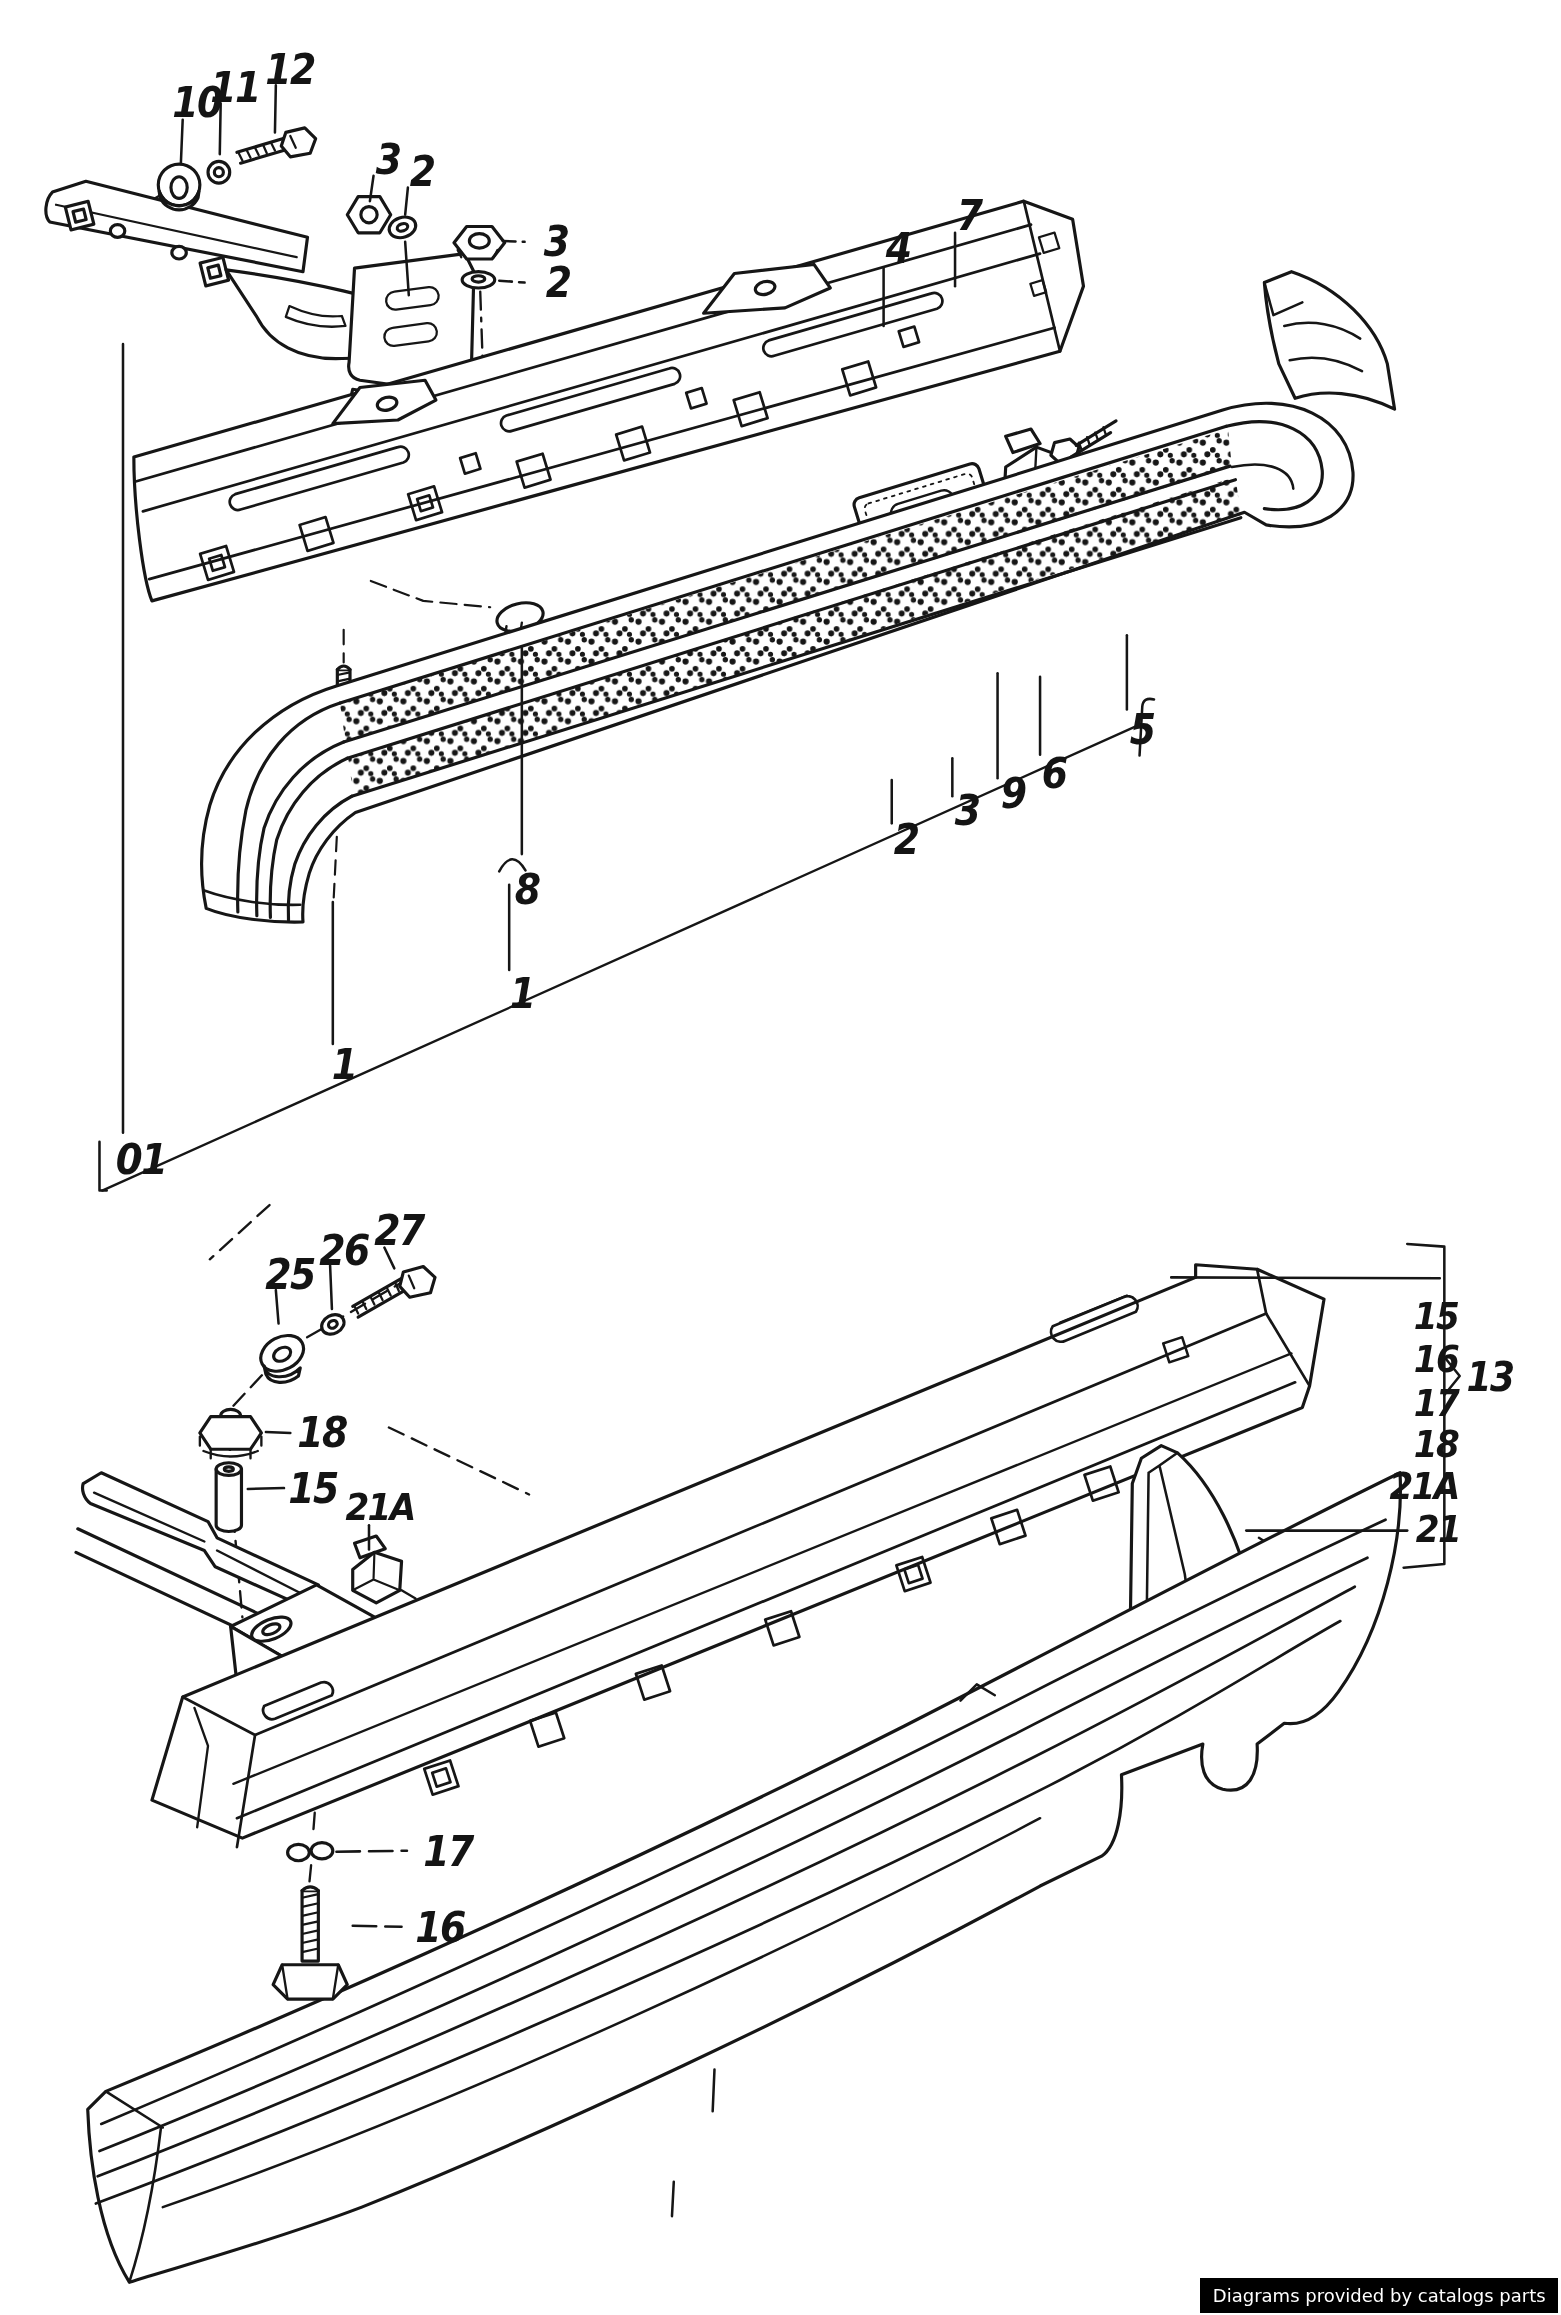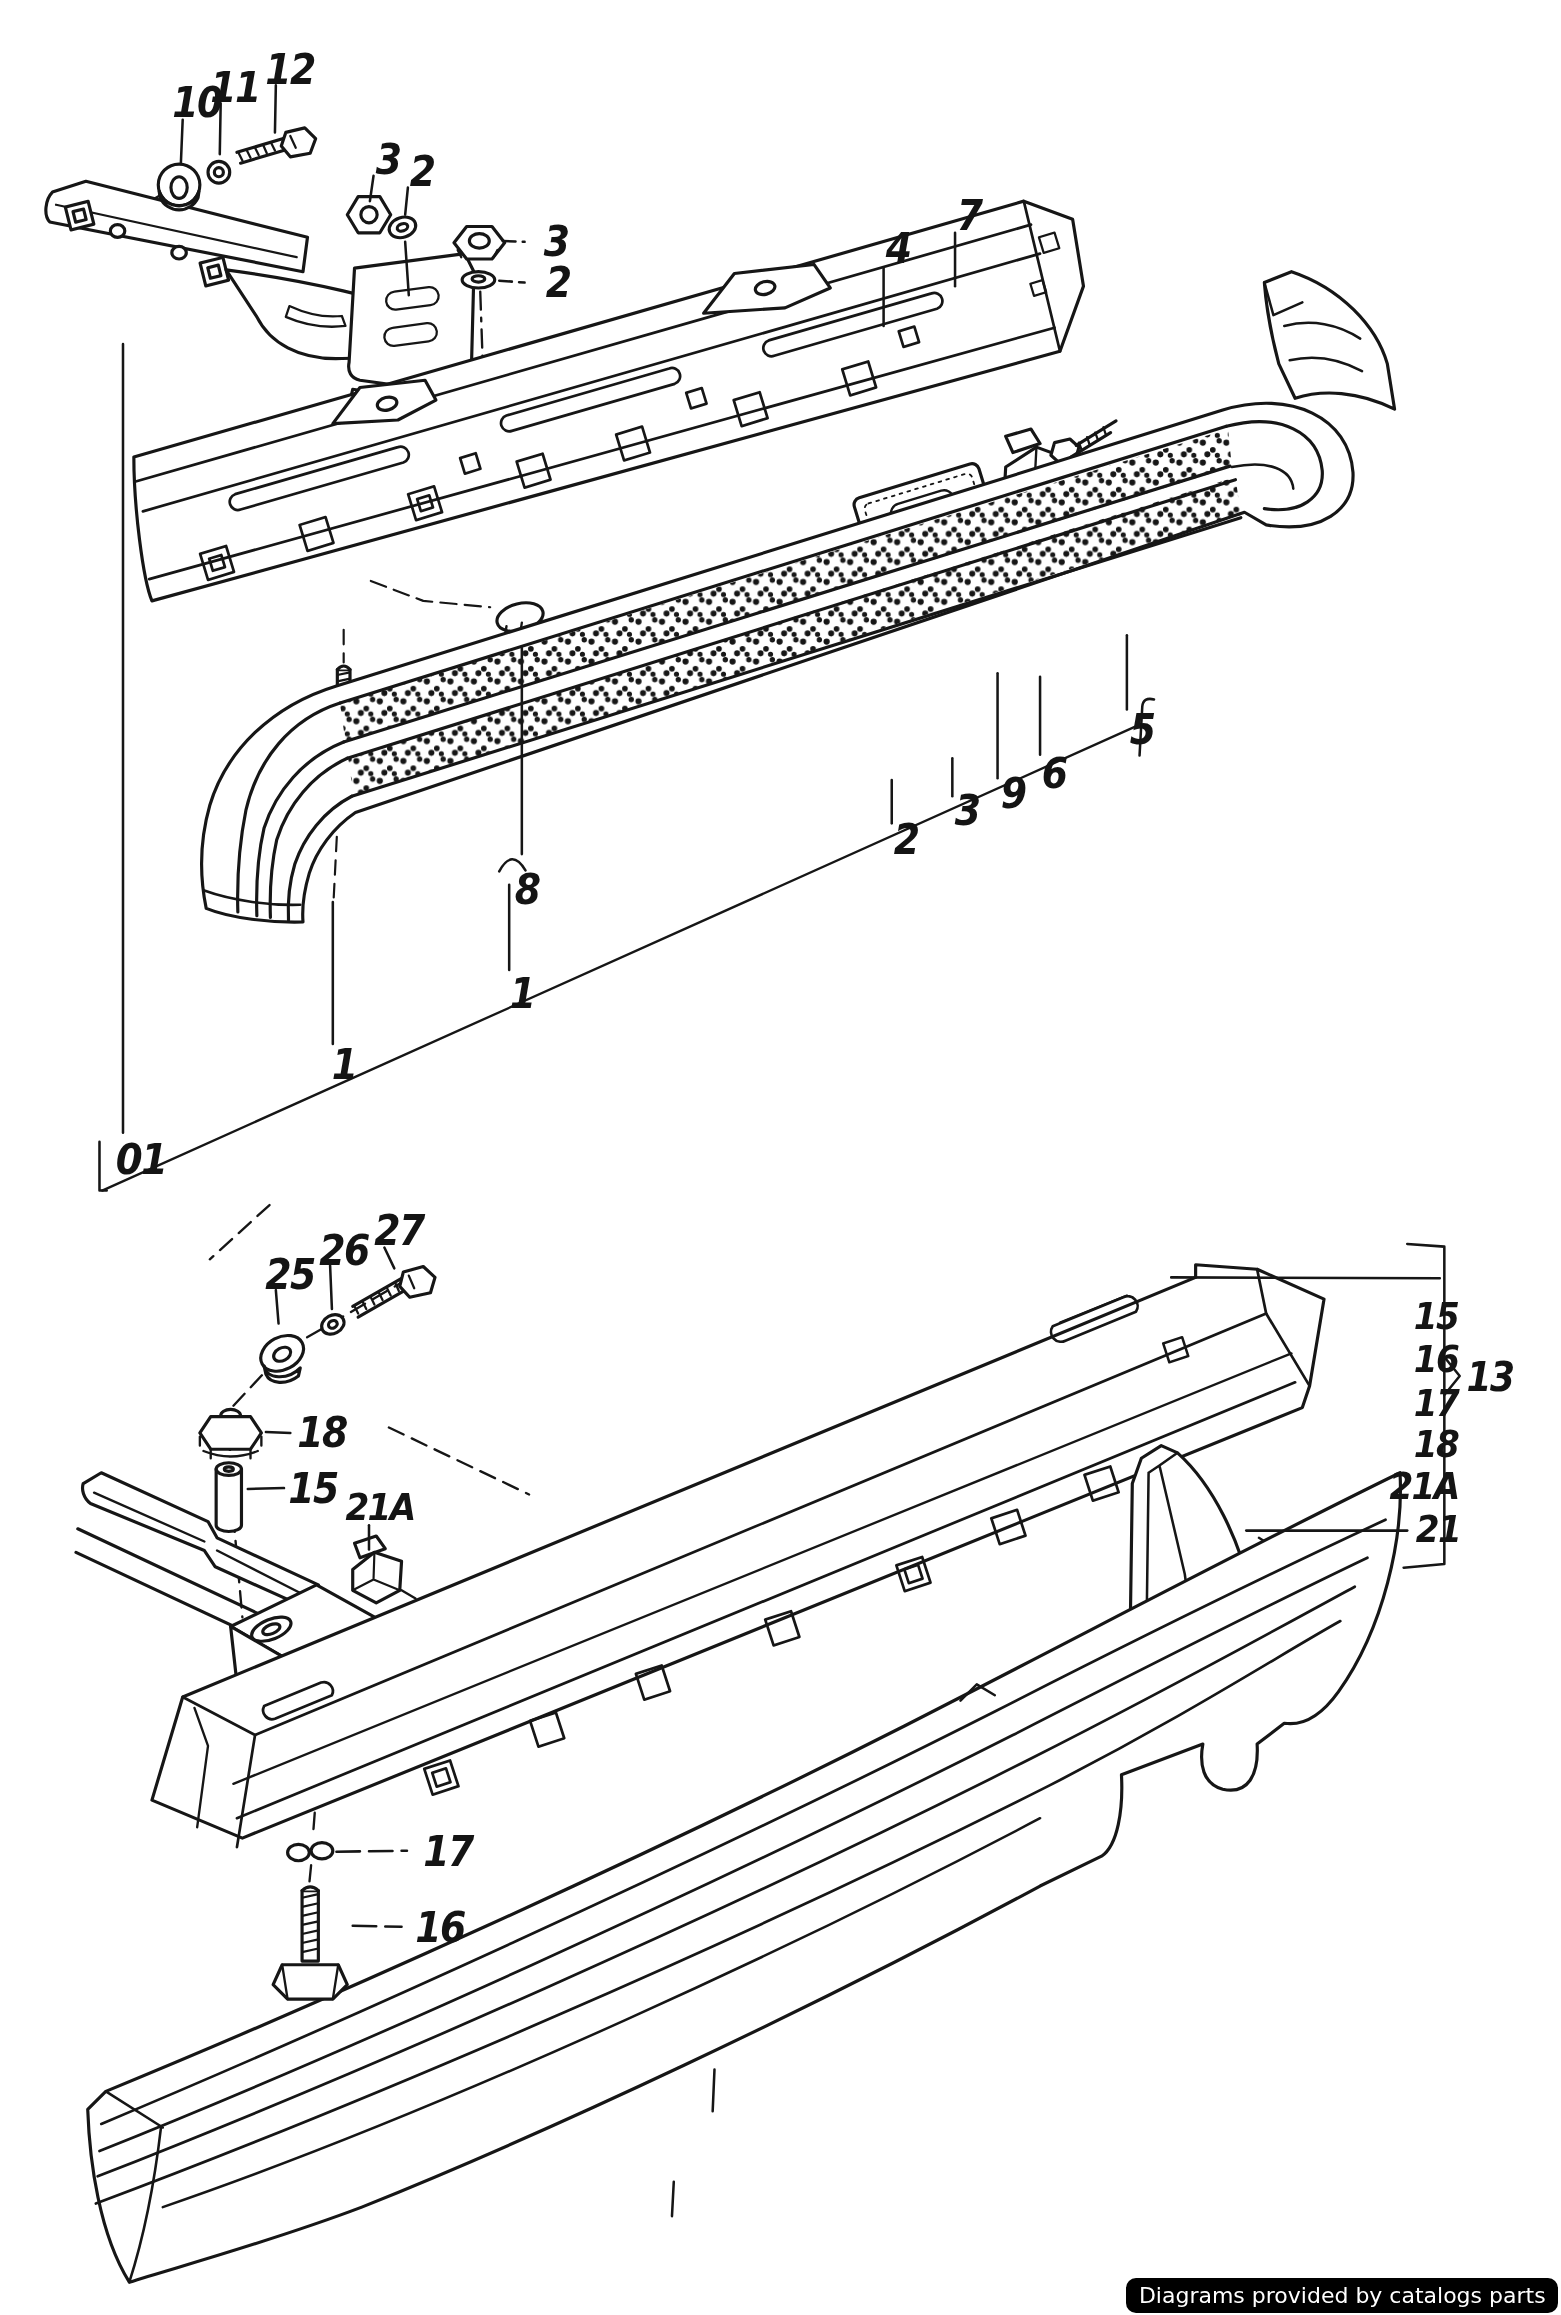--- a/index.html
+++ b/index.html
@@ -5,21 +5,21 @@
   html,body{margin:0;padding:0;background:#e8e8e8;}
   #page{position:relative;width:1561px;height:2316px;background:#ffffff;overflow:hidden;
         font-family:"DejaVu Sans",sans-serif;}
   #art{position:absolute;left:0;top:0;}
   #labels-layer{position:absolute;left:14px;top:0;width:100%;height:100%;pointer-events:none;font-style:italic;}
   .plabel{position:absolute;transform:translate(-50%,-50%) scaleX(.9);
           font-family:"DejaVu Sans",sans-serif;font-weight:bold;font-size:42px;
           color:#141414;letter-spacing:-1.8px;white-space:nowrap;}
   #watermark{position:absolute;right:2.7px;bottom:2.7px;height:35px;background:#000;
              color:#fff;display:flex;align-items:center;justify-content:center;
-             padding:0 12.7px;font-size:22px;font-family:"DejaVu Sans",sans-serif;border-radius:10px;}
+             padding:0 12.7px;font-size:18px;font-family:"DejaVu Sans",sans-serif;}
   svg *{vector-effect:none;}
 </style>
 </head>
 <body>
 
 <div id="page">
 
 <svg id="art" width="1561" height="2316" viewBox="0 0 1726 2560" fill="none" stroke="#161616" stroke-width="3.5" stroke-linecap="round" stroke-linejoin="round">
 
   <g>

